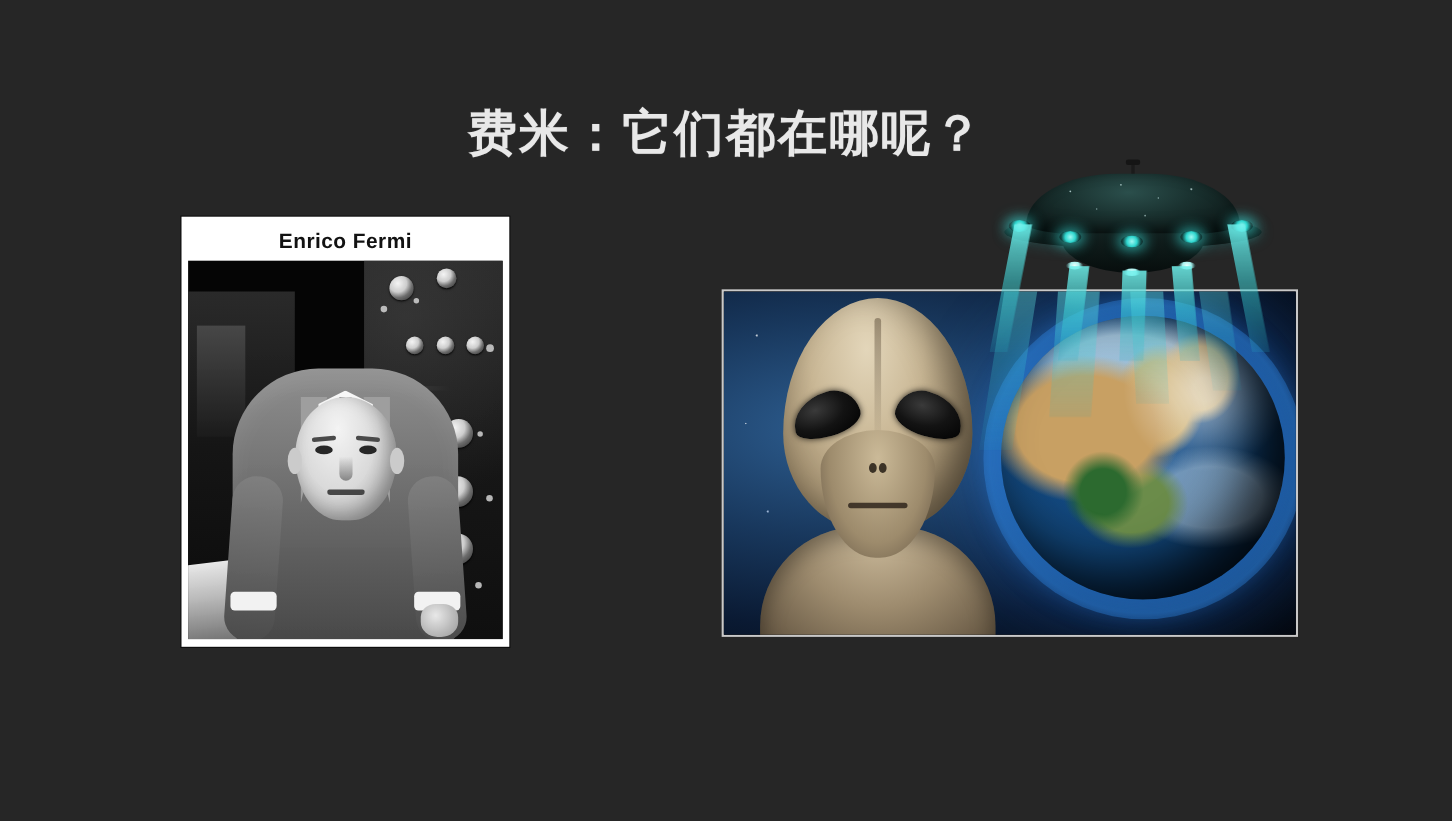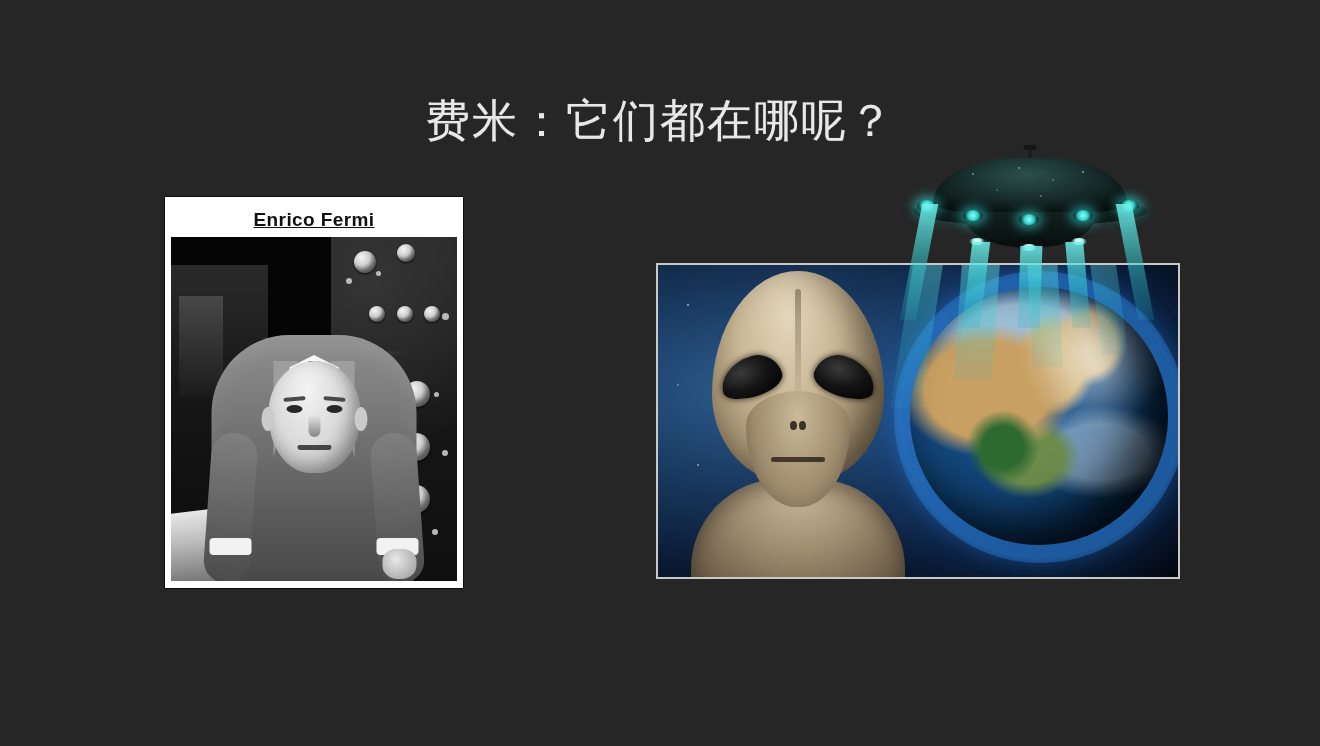--- a/index.html
+++ b/index.html
@@ -23,21 +23,21 @@
 
   
   .slide-title {
     position: absolute;
     left: 0;
     top: 92px;
     width: 1320px;
     text-align: center;
     color: #e8e8e8;
     font-size: 45px;
-    font-weight: 400;
+    font-weight: 700;
     letter-spacing: 2px;
     line-height: 58px;
     white-space: nowrap;
     text-shadow: 0 0 1px rgba(255,255,255,.35);
   }
 
   
   .fermi-frame {
     position: absolute;
     left: 165px;
@@ -51,21 +51,20 @@
   }
   .fermi-caption {
     height: 34px;
     line-height: 34px;
     text-align: center;
     color: #121212;
     font-size: 19px;
     font-weight: bold;
     letter-spacing: .4px;
     font-family: "Liberation Sans", sans-serif;
-    text-decoration: underline;
   }
   .fermi-photo {
     position: relative;
     width: 100%;
     height: 344px;
     background: #0b0b0b;
     overflow: hidden;
     filter: grayscale(1) contrast(1.05);
   }
 

